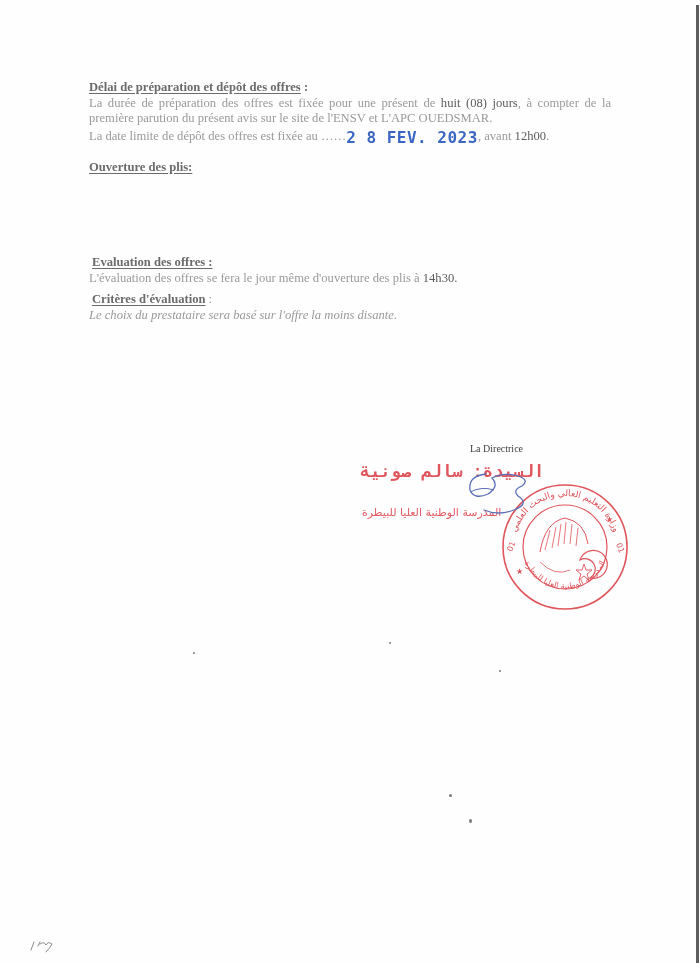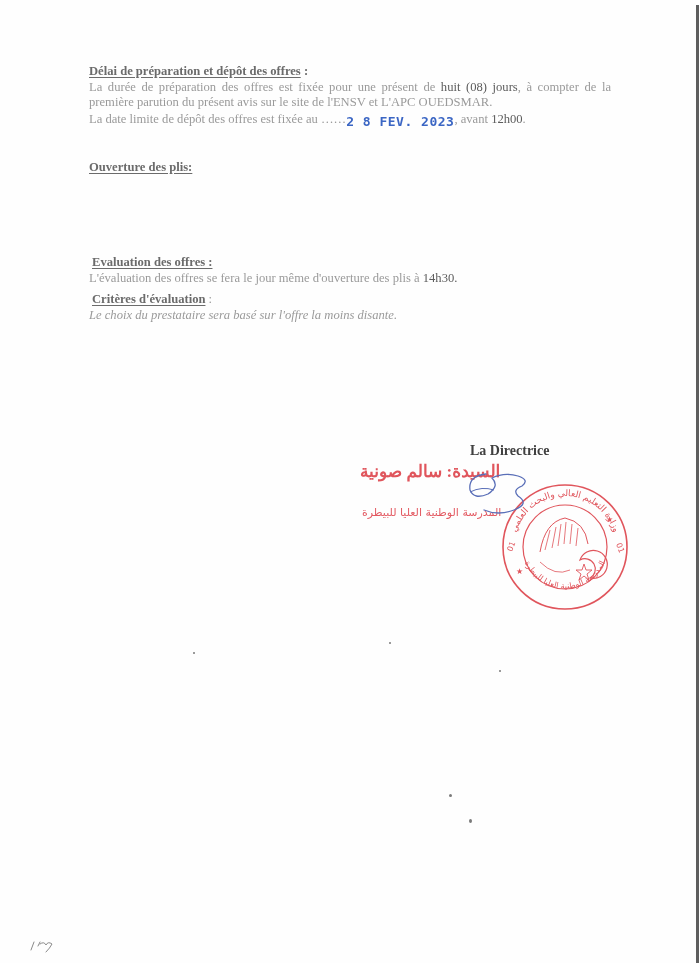--- a/index.html
+++ b/index.html
@@ -47,37 +47,37 @@
       color: #9a9a9a;
       text-align: justify;
     }
     .body-text b {
       color: #5c5c5c;
       font-weight: normal;
     }
     .date-stamp {
       color: #3b66c4;
       font-family: "DejaVu Sans Mono", "Liberation Mono", monospace;
-      font-size: 13px;
+      font-size: 16px;
       letter-spacing: 0.5px;
       font-weight: bold;
       display: inline-block;
       transform: translateY(3px);
     }
     .signature-title {
       position: absolute;
       left: 470px; top: 443px;
-      font-size: 14px;
-      font-weight: bold;
+      font-size: 10px;
+      font-weight: normal;
       color: #404040;
     }
     .arabic-name {
       position: absolute;
       left: 360px; top: 461px;
-      font-family: Liberation Serif, serif;
+      font-family: Liberation Mono, monospace;
       font-size: 17px;
       font-weight: bold;
       color: #e0555c;
       direction: rtl;
     }
     .arabic-school {
       position: absolute;
       left: 362px; top: 506px;
       font-family: "DejaVu Sans", sans-serif;
       font-size: 11px;
@@ -105,21 +105,21 @@
       width: 36px; height: 16px;
     }
   </style>
 </head>
 <body>
 
 <div class="page">
 
   <div class="right-border"></div>
 
-  <div class="section" style="top:64px;">
+  <div class="section" style="top:80px;">
     <span class="heading"><u>Délai de préparation et dépôt des offres</u><span> :</span></span>
     <div class="body-text">
       <span>La durée de préparation des offres est fixée pour une présent de </span><b>huit (08) jours</b><span>, à compter de la première parution du présent avis sur le site de l'ENSV et L'APC OUEDSMAR.</span><br>
       <span>La date limite de dépôt des offres est fixée au ……</span><span class="date-stamp">2 8 FEV. 2023</span><span>, avant </span><b>12h00</b><span>.</span>
     </div>
   </div>
 
   <div class="section" style="top:160px;">
     <span class="heading"><u>Ouverture des plis:</u></span>
   </div>

